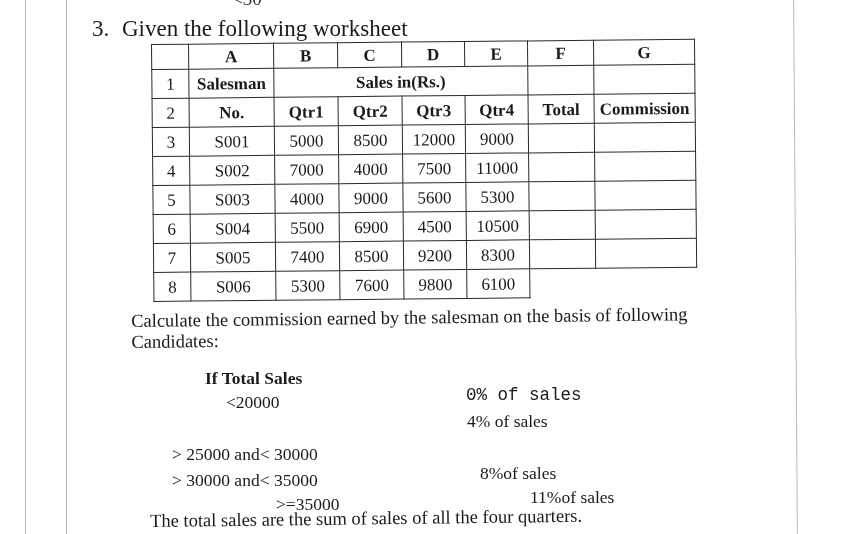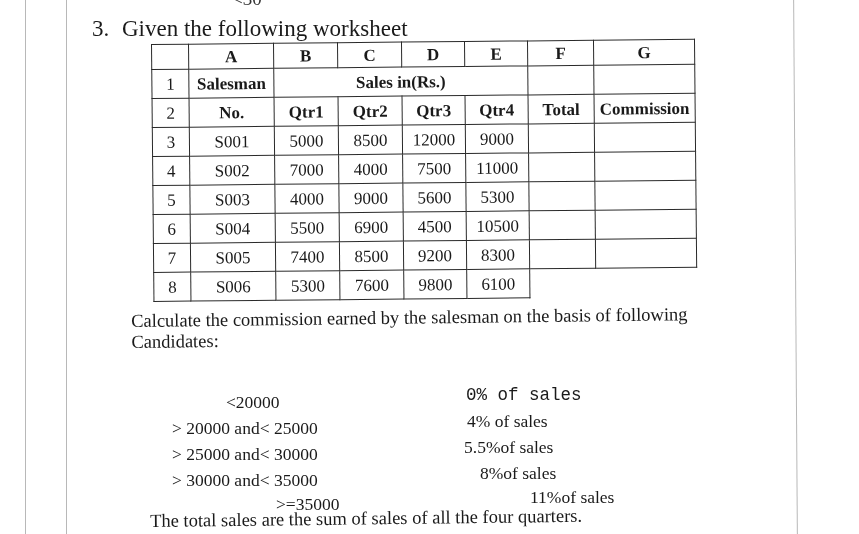--- a/index.html
+++ b/index.html
@@ -132,29 +132,28 @@
   </tr>
 </tbody>
   </table>
 
 <div class="intro">
   <div>Calculate the commission earned by the salesman on the basis of following</div>
   <div>Candidates:</div>
 </div>
 
 <div class="rules">
+  <div class="t h" style="left:205px; top:368px;">If Total Sales</div>
 
   <div class="t" style="left:226px; top:392px;">&lt;20000</div>
   <div class="t" style="left:466px; top:385px;font-family:Liberation Mono, monospace;">0% of sales</div>
 
-  <div class="t" style="left:172px; top:418px;">&gt; 20000 and&lt; 25000</div>
   <div class="t" style="left:467px; top:411px;">4% of sales</div>
 
   <div class="t" style="left:172px; top:444px;">&gt; 25000 and&lt; 30000</div>
-  <div class="t" style="left:464px; top:437px;">5.5%of sales</div>
 
   <div class="t" style="left:172px; top:470px;">&gt; 30000 and&lt; 35000</div>
   <div class="t" style="left:480px; top:463px;">8%of sales</div>
 
   <div class="t" style="left:276px; top:494px;">&gt;=35000</div>
   <div class="t" style="left:530px; top:487px;font-family:Liberation Serif, serif;">11%of sales</div>
 </div>
 
 <div class="footer">The total sales are the sum of sales of all the four quarters.</div>
 

